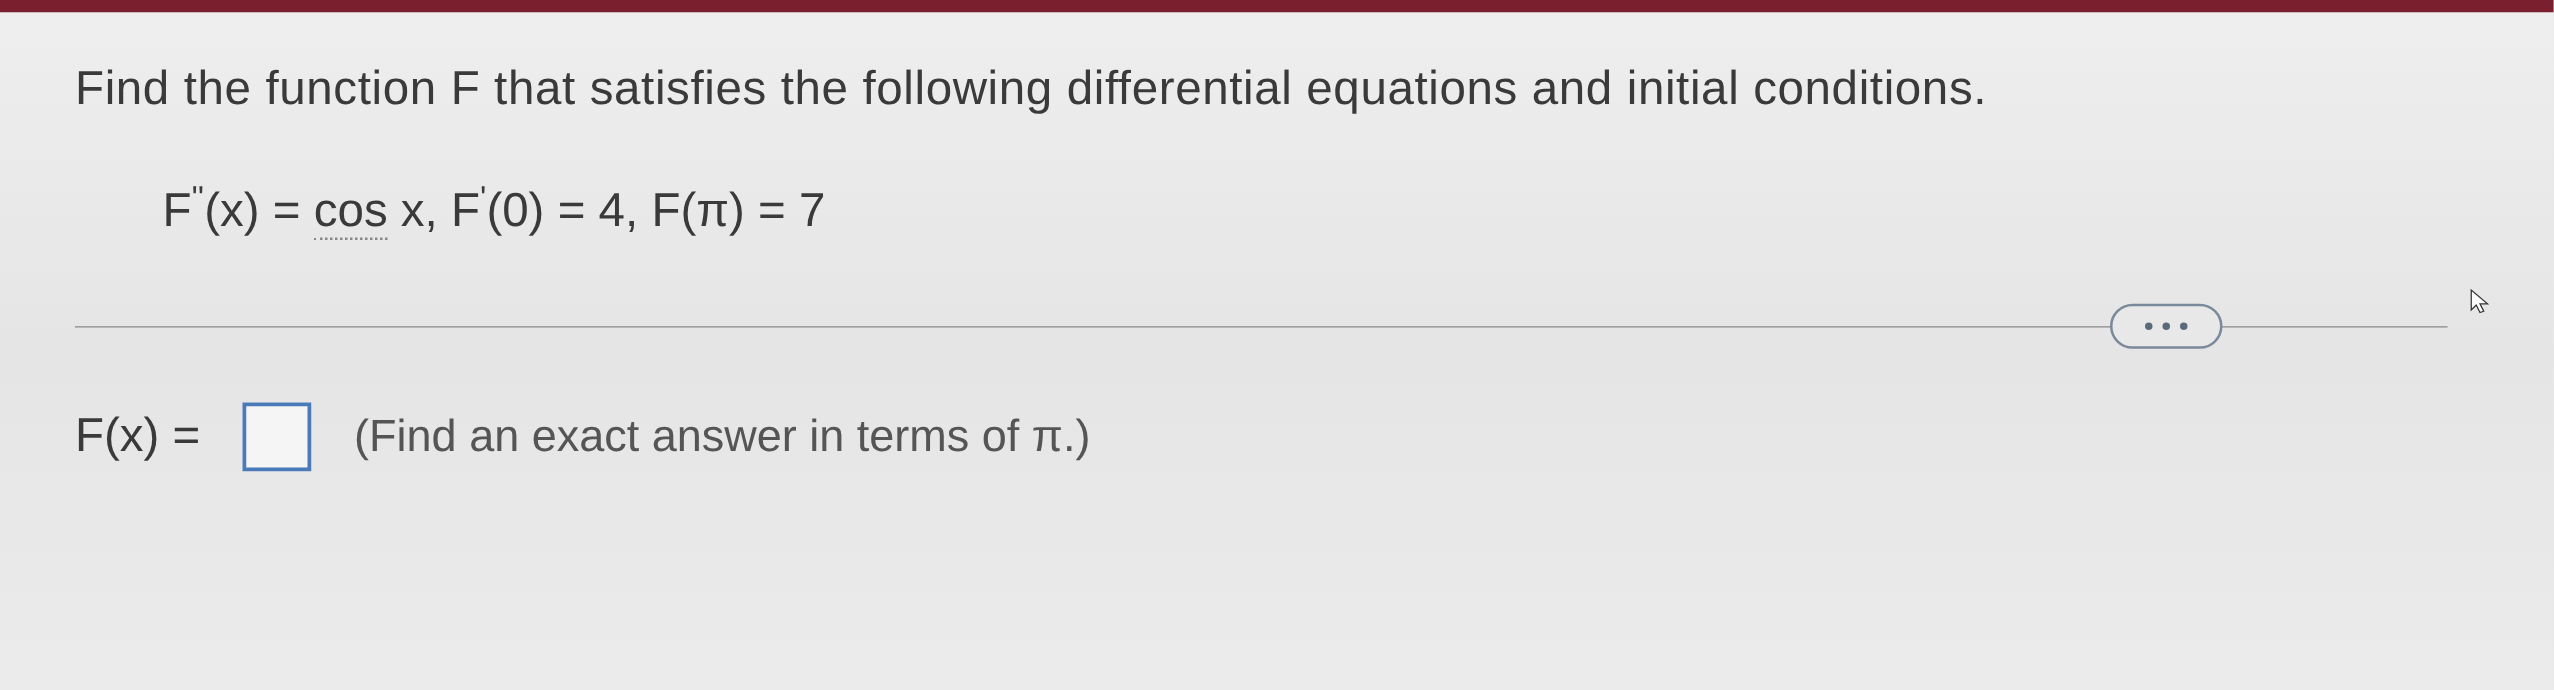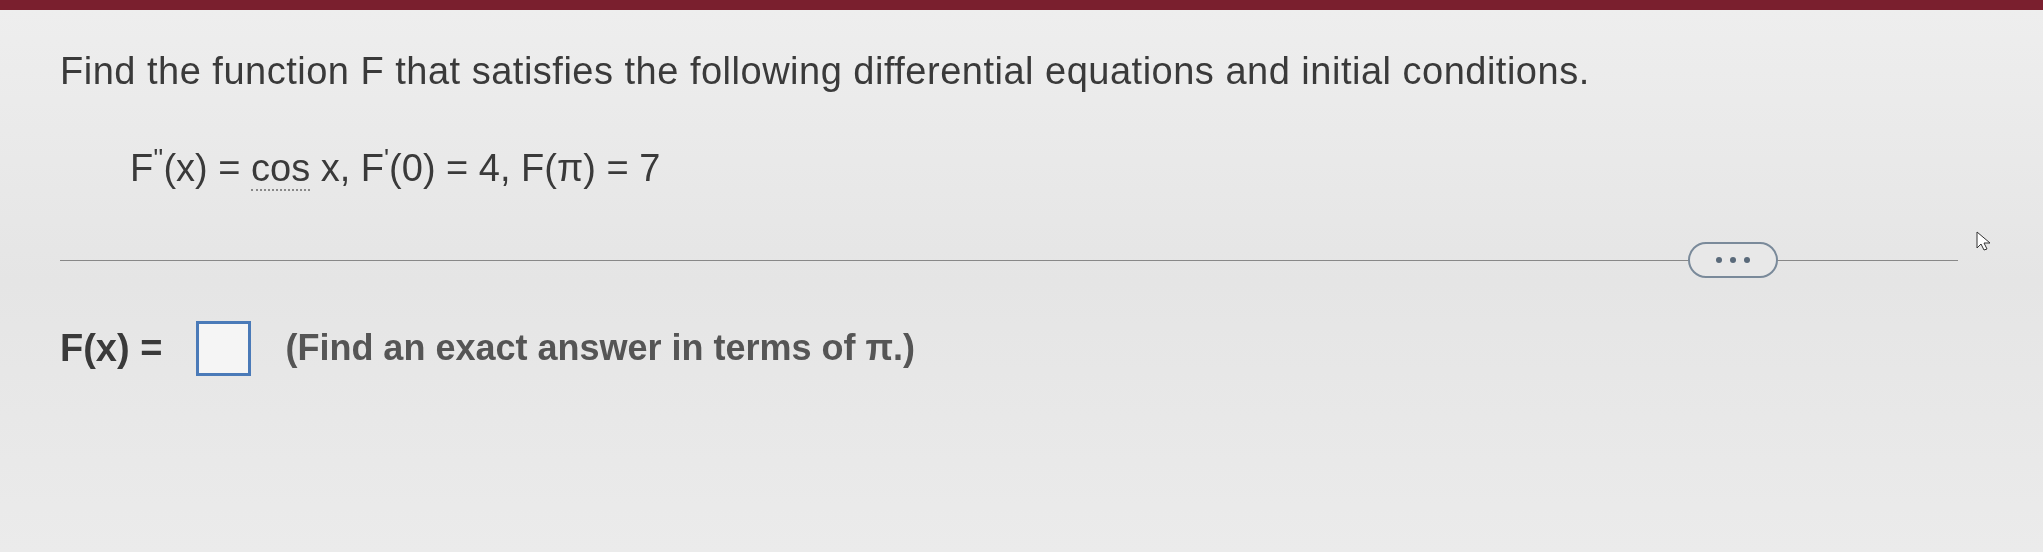--- a/index.html
+++ b/index.html
@@ -69,21 +69,20 @@
       height: 6px;
       background: #5a6a7a;
       border-radius: 50%;
     }
     .answer-line {
       font-size: 38px;
       color: #3a3a3a;
       display: flex;
       align-items: center;
       gap: 24px;
-      font-weight: bold;
     }
     .answer-input {
       width: 55px;
       height: 55px;
       border: 3px solid #4a7ab8;
       background: #f5f5f5;
       display: inline-block;
       vertical-align: middle;
       margin: 0 10px;
     }

